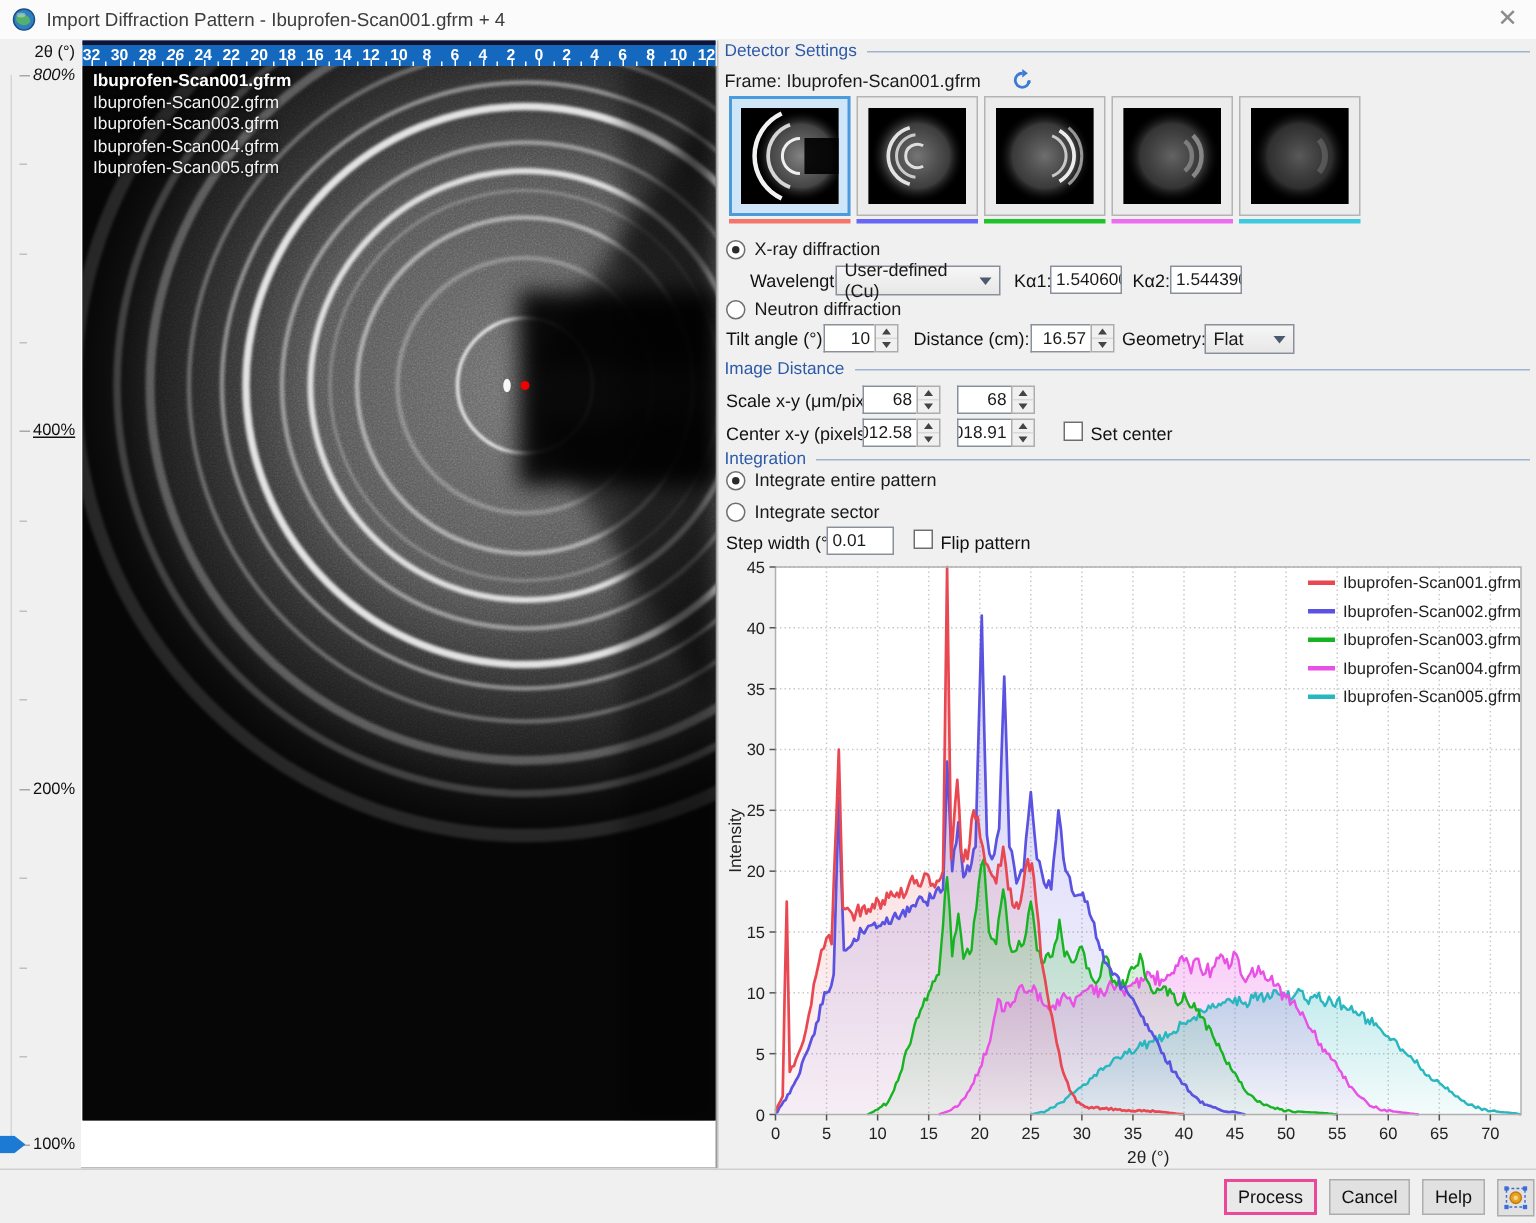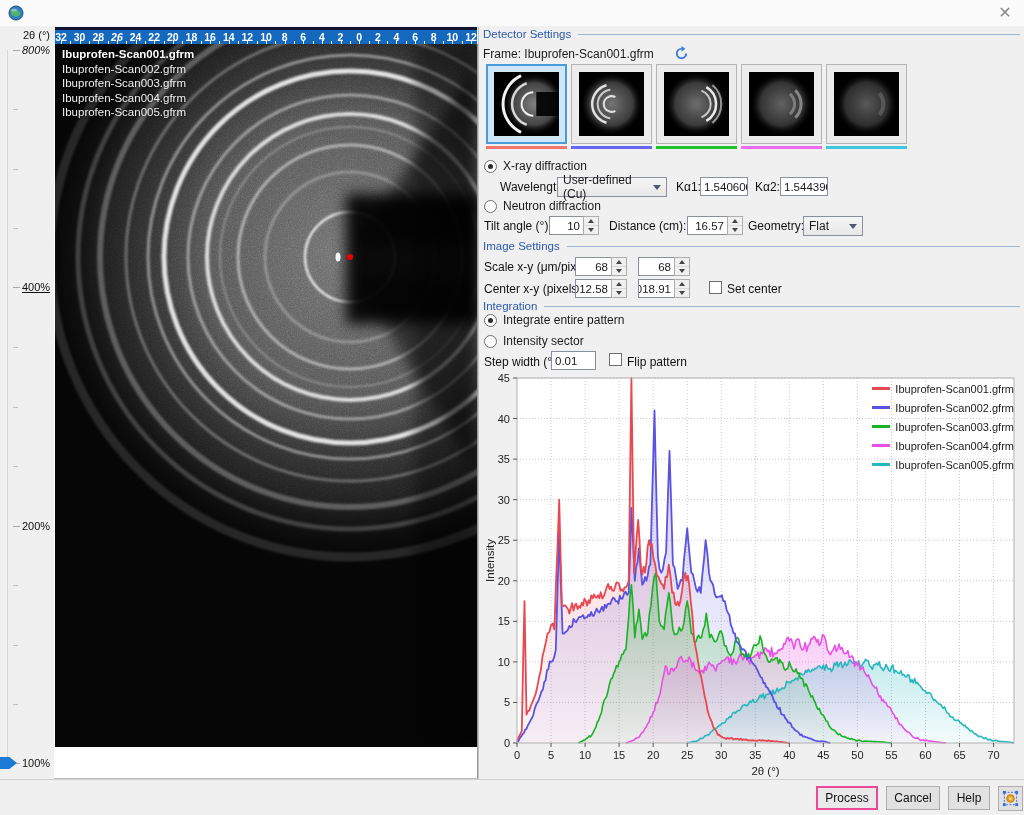--- a/index.html
+++ b/index.html
@@ -65,20 +65,21 @@
 </head>
 <body>
 
 <div class="titlebar">
   <svg width="16" height="16" viewBox="0 0 16 16">
     <circle cx="8" cy="8" r="7" fill="#2f7fc4"></circle>
     <path d="M3 6 Q6 3 9 5 Q13 7 12 10 Q9 13 5 11 Q2 9 3 6Z" fill="#5cb85c" opacity="0.85"></path>
     <circle cx="8" cy="8" r="7" fill="none" stroke="#1b4f7f" stroke-width="1"></circle>
     <ellipse cx="6" cy="5" rx="3" ry="1.6" fill="#ffffff" opacity="0.35"></ellipse>
   </svg>
+  <span class="titletext">Import Diffraction Pattern - Ibuprofen-Scan001.gfrm + 4</span>
 </div>
 <div class="closebtn">✕</div>
 
 <div class="rulercorner">2θ (°)</div>
 <div class="ruler" id="ruler">
     <span class="rlab" style="left: 6px;">32</span>
     <span class="rtick" style="left: 6px; height: 4px;"></span>
     <span class="rtick" style="left: 15.3182px; height: 3px;"></span>
     <span class="rlab" style="left: 24.6364px;">30</span>
     <span class="rtick" style="left: 24.6364px; height: 4px;"></span>
@@ -380,21 +381,21 @@
       </span>
     </span>
 </div>
 <div class="lbl" style="left:748px;top:219px">Geometry:</div>
 <div class="combo" style="left:803px;top:216px;width:60px">
   <span>Flat</span>
     <span class="chev"></span>
 </div>
 
 <div class="sechead" style="top:240px">
-  <span>Image Settings</span>
+  <span>Image Distance</span>
     <span class="rule"></span>
 </div>
 <div class="lbl" style="left:484px;top:260px">Scale x-y (μm/pixel):</div>
 <div class="spin" style="left:575px;top:257px">
   <span class="val" style="width:36px">68</span>
   <span class="btns">
       <span class="b">
         <i class="tri-up"></i>
       </span>
       <span class="b">
@@ -442,21 +443,21 @@
 <div class="sechead" style="top:300px">
   <span>Integration</span>
     <span class="rule"></span>
 </div>
 <div class="radiorow" style="left:484px;top:313px">
   <span class="radio on"></span>
   <span>Integrate entire pattern</span>
 </div>
 <div class="radiorow" style="left:484px;top:334px">
   <span class="radio"></span>
-  <span>Intensity sector</span>
+  <span>Integrate sector</span>
 </div>
 <div class="lbl" style="left:484px;top:355px">Step width (°):</div>
 <div class="tin" style="left:551px;top:351px;width:45px">0.01</div>
 <div class="checkbox" style="left:609px;top:353px"></div>
 <div class="lbl" style="left:627px;top:355px">Flip pattern</div>
 
 <div class="chartwrap" id="chartwrap">
   <div class="legend" id="legend">
       <div class="legrow">
         <span class="legsw" style="background: rgb(232, 72, 82);"></span>

